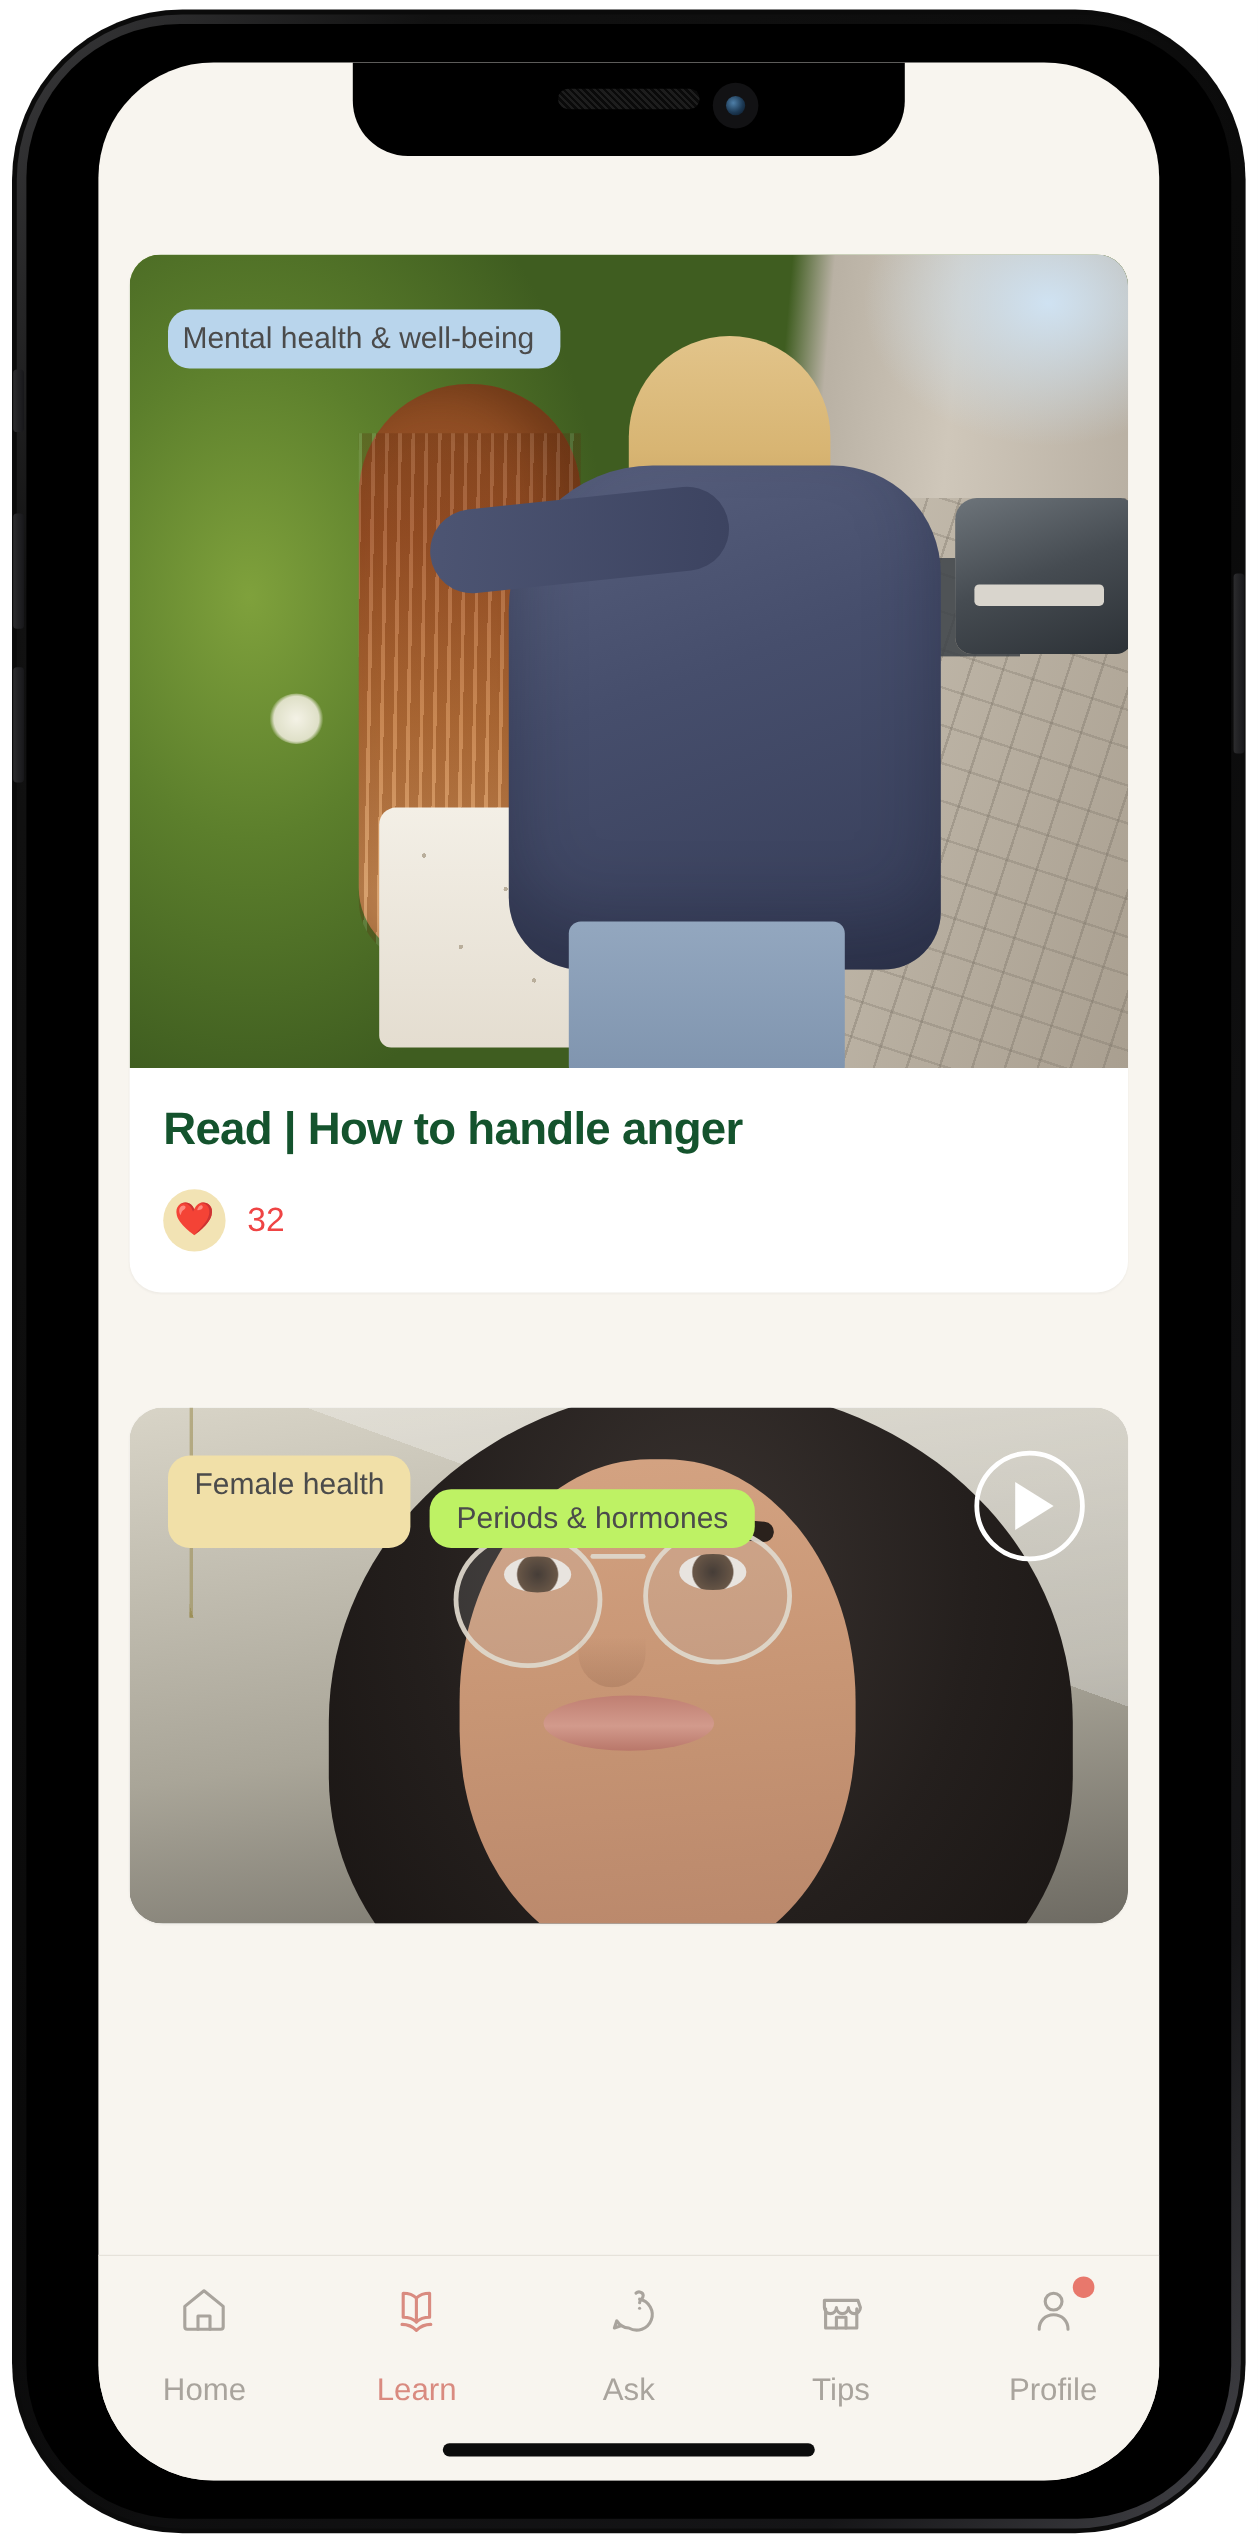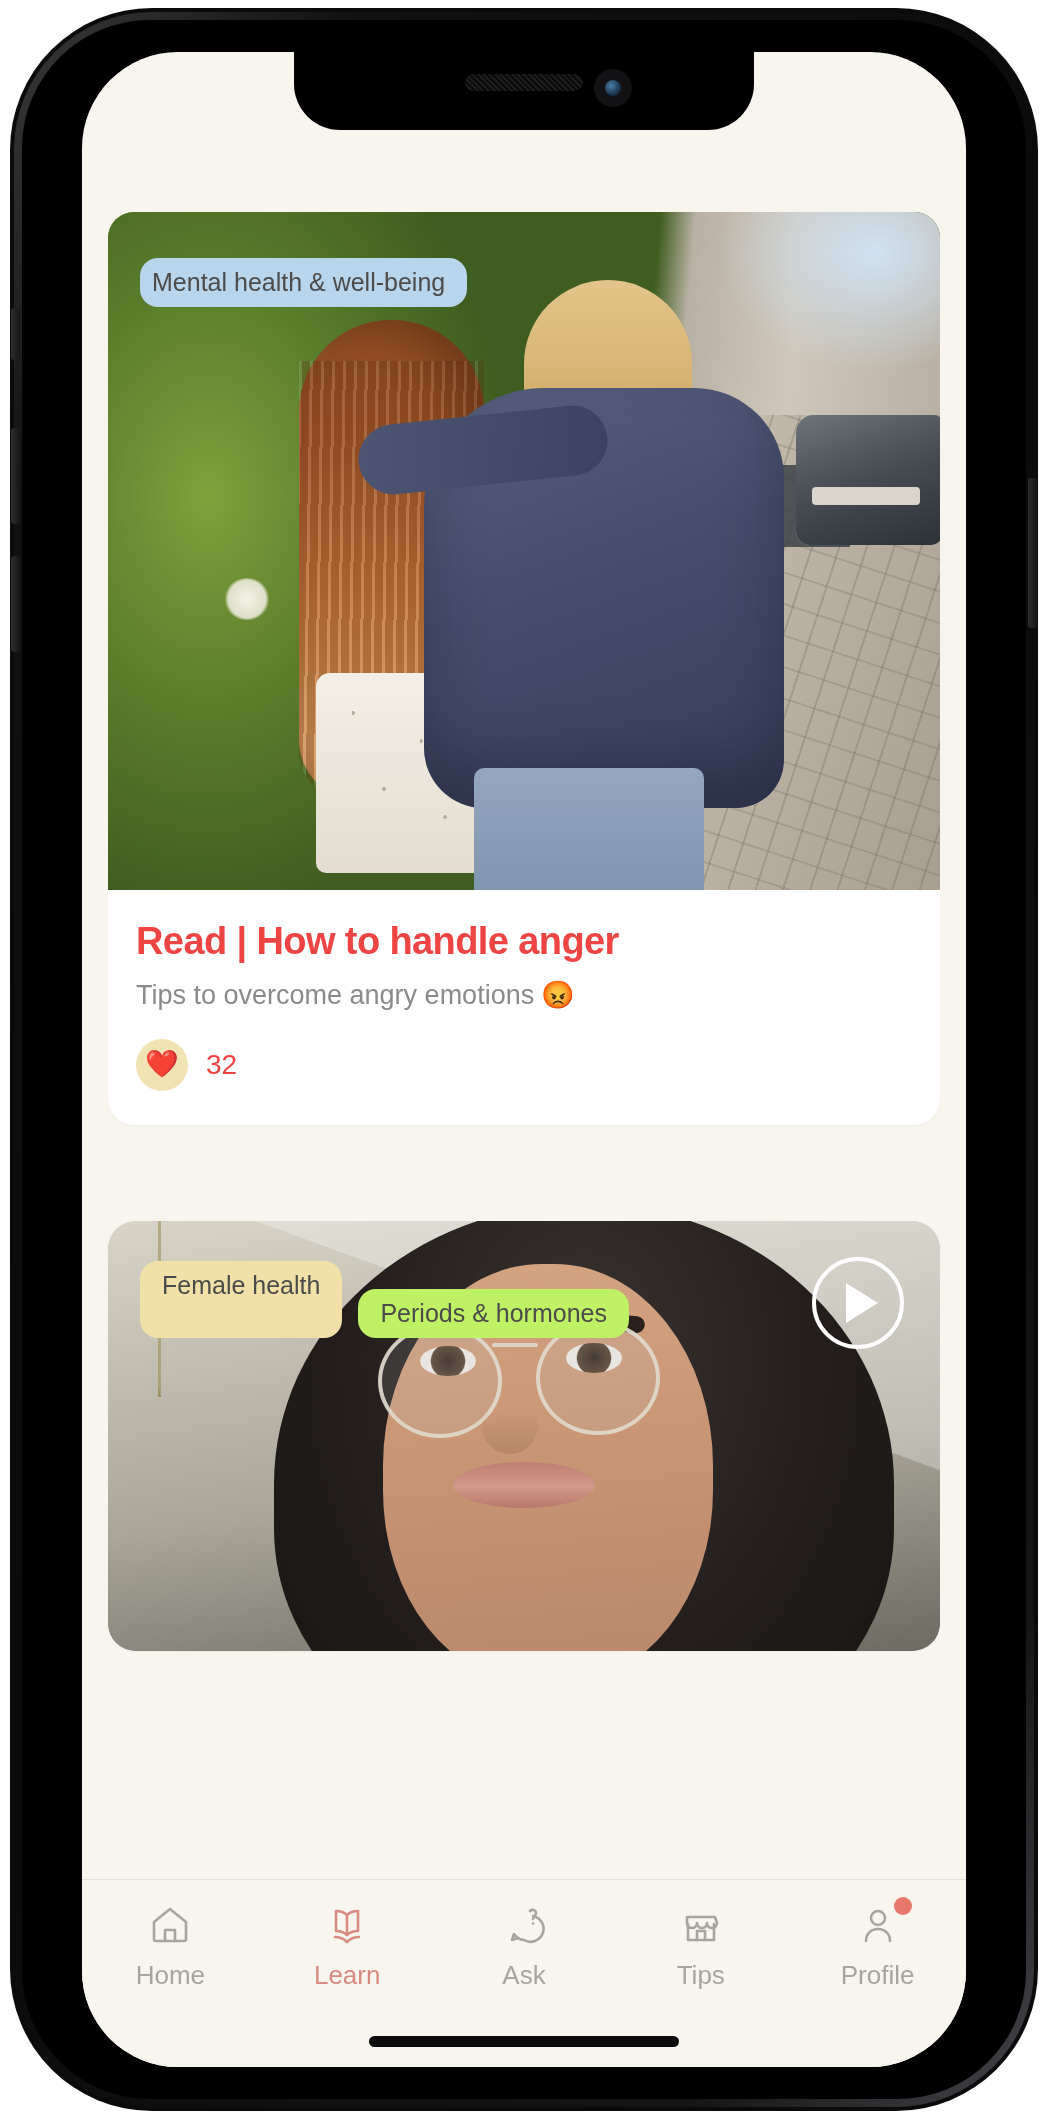--- a/index.html
+++ b/index.html
@@ -431,21 +431,21 @@
     border-left: 32px solid #ffffff;
     border-top: 20px solid transparent;
     border-bottom: 20px solid transparent;
   }
 
   
   .card-body { padding: 30px 28px 34px 28px; }
   .card-title {
     font-size: 38px;
     font-weight: bold;
-    color: #ef4444;
+    color: #14532d;
     letter-spacing: -0.6px;
     line-height: 1.12;
   }
   .card-sub {
     margin-top: 16px;
     font-size: 27px;
     color: #8a8a8a;
     line-height: 1.2;
   }
   .likes {
@@ -477,21 +477,21 @@
     display: flex;
     align-items: flex-start;
     padding-top: 22px;
     z-index: 30;
   }
   .tab {
     flex: 1;
     display: flex;
     flex-direction: column;
     align-items: center;
-    gap: 14px;
+    gap: 30px;
     position: relative;
   }
   .tab-ico { width: 46px; height: 46px; display: block; position: relative; }
   .tab-label { font-size: 26px; color: #a9a49d; line-height: 1; }
   .tab.active .tab-label { color: #d98b80; }
   .dot-badge {
     position: absolute;
     top: -5px;
     left: calc(50% + 16px);
     width: 18px; height: 18px;
@@ -548,21 +548,20 @@
                 <div class="ph1-sweater"></div>
                 <div class="ph1-arm"></div>
                 <div class="ph1-jeans"></div>
               </div>
               <div class="tag-row">
                 <span class="tag tag-blue">Mental health &amp; well-being</span>
               </div>
             </div>
             <div class="card-body">
               <div class="card-title">Read | How to handle anger</div>
-              <div class="card-sub">Tips to overcome angry emotions 😡</div>
               <div class="likes">
                 <span class="like-bubble">❤️</span>
                 <span class="like-count">32</span>
               </div>
             </div>
           </div>
 
           <div class="card card-2">
             <div class="media media-2">
               <div class="photo2">

